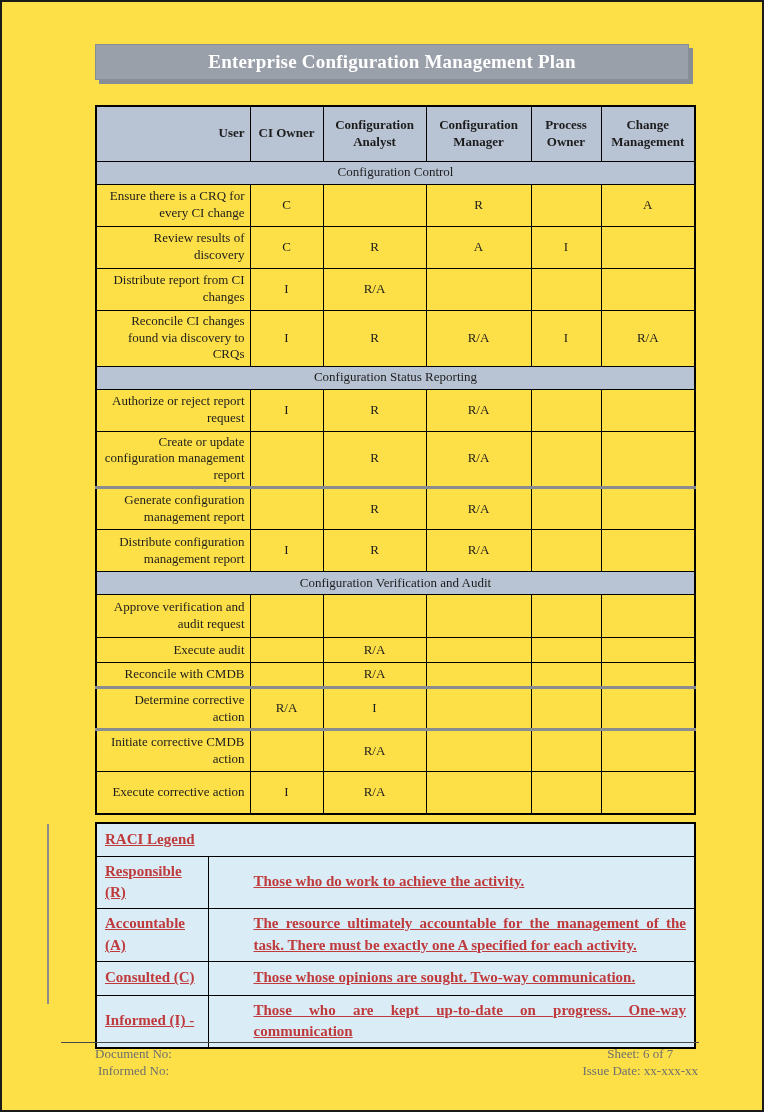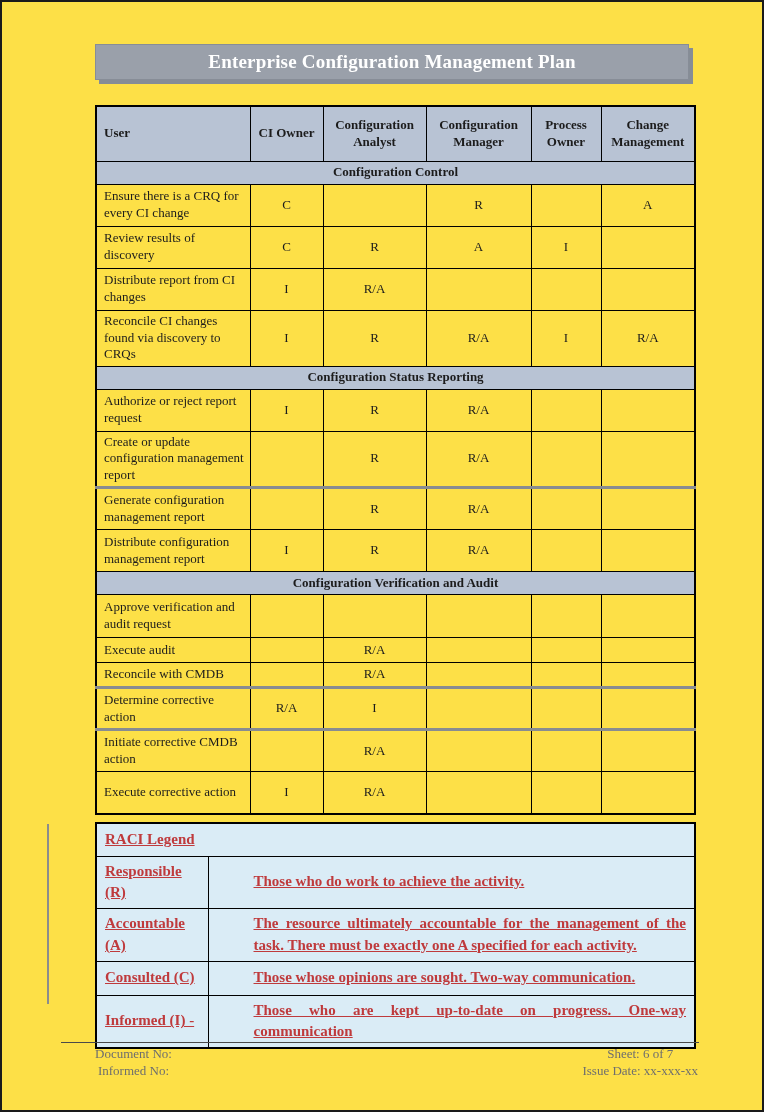--- a/index.html
+++ b/index.html
@@ -47,24 +47,24 @@
     text-align: center;
     vertical-align: middle;
     line-height: 1.3;
   }
   table.raci { border: 2px solid #000000; }
   table.raci thead th {
     background: #b8c3d4;
     font-weight: bold;
     height: 55px;
   }
-  table.raci th.col-activity, table.raci td.activity { text-align: left; padding-left: 7px; }
+  table.raci th.col-activity, table.raci td.activity { text-align: right; padding-left: 7px; }
   tr.section-row td {
     background: #b8c3d4;
-    font-weight: bold;
+    font-weight: normal;
     height: 23px;
     padding: 1px 4px;
   }
   tr.h1 { height: 25px; }
   tr.h2 { height: 42px; }
   tr.h2b { height: 43px; }
   tr.h3 { height: 56px; }
   tr.thick-top td { border-top: 3px solid #888c91; }
 
   

